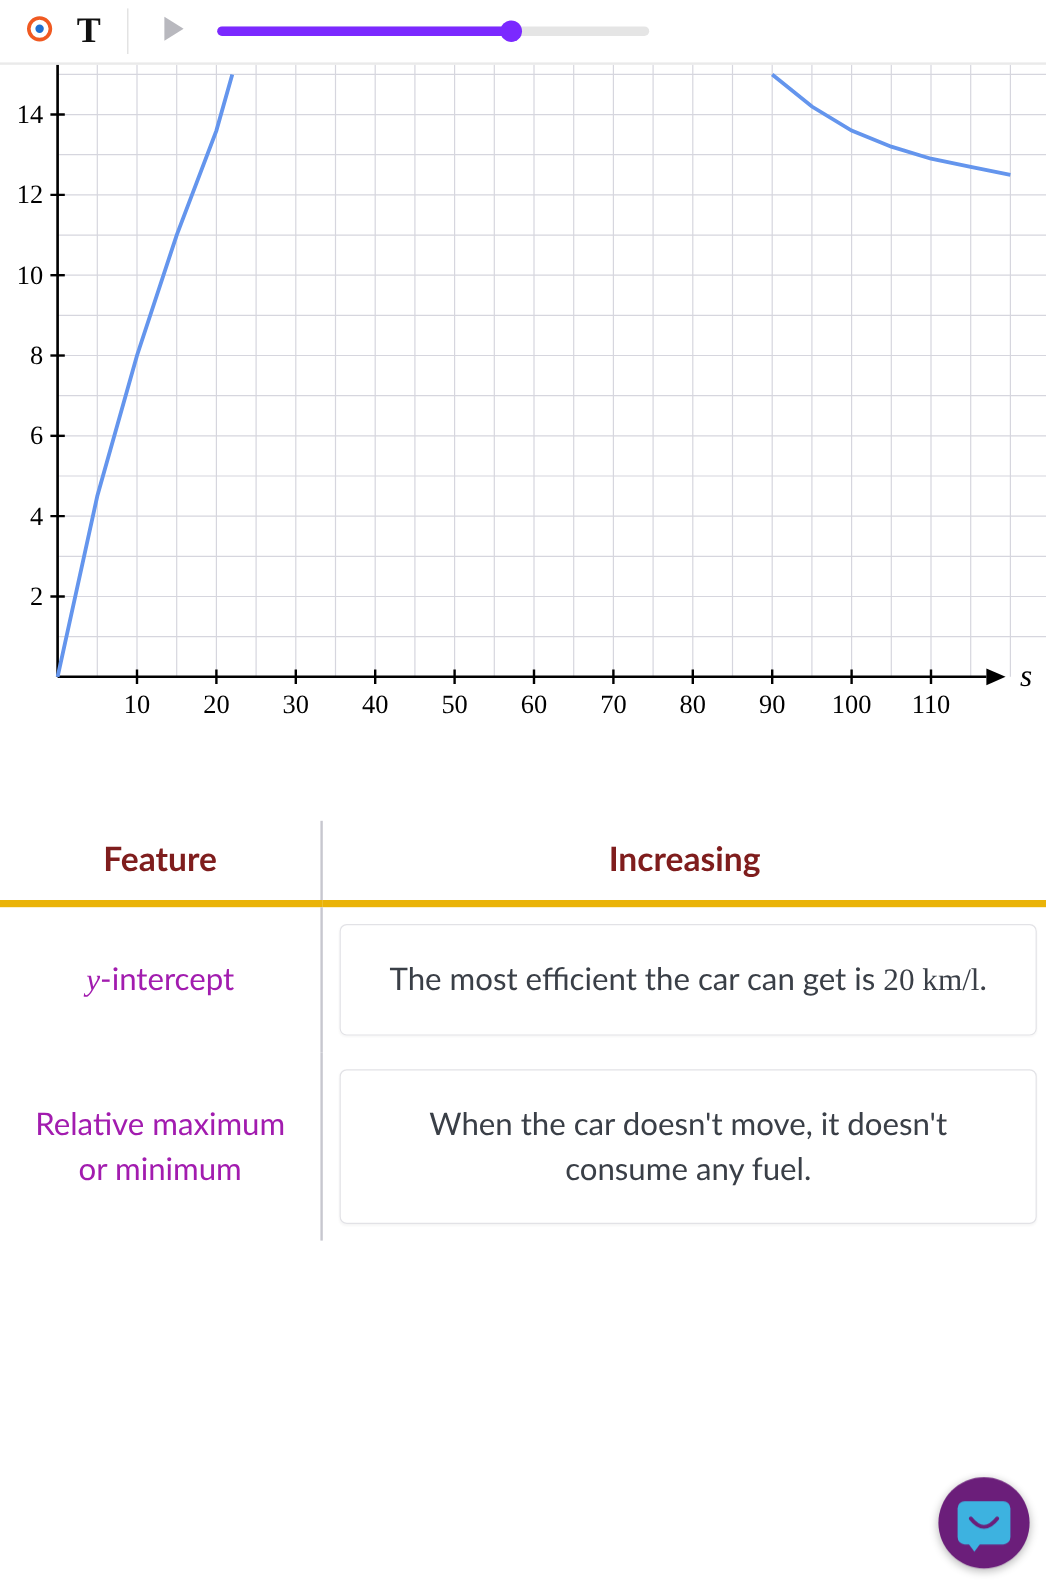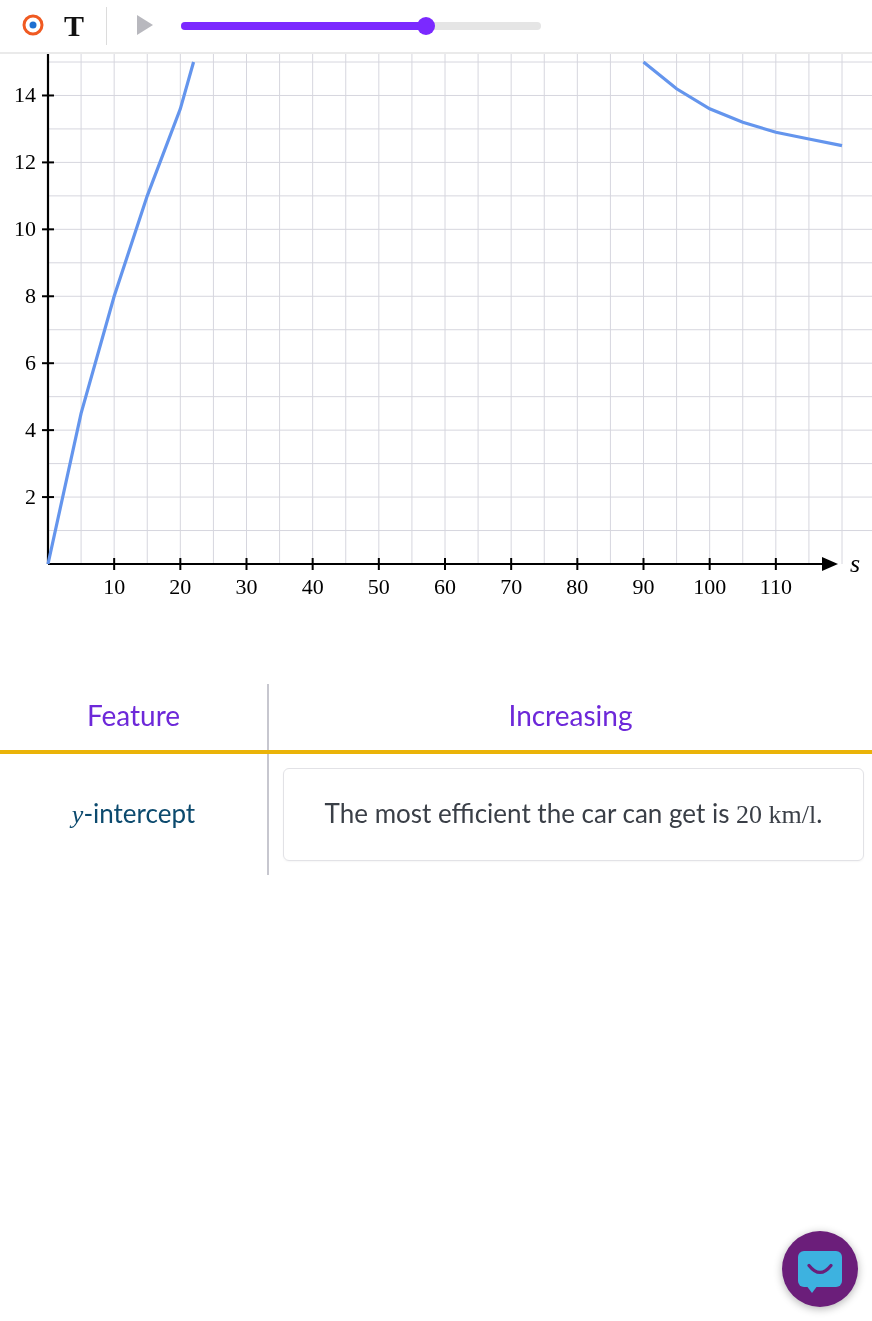--- a/index.html
+++ b/index.html
@@ -33,27 +33,27 @@
   .grid-line { stroke: #d6d6de; stroke-width: 1; }
   .axis-line { stroke: #000; stroke-width: 2.2; }
   .tick { stroke: #000; stroke-width: 2; }
   .curve { stroke: #6495ed; stroke-width: 3.2; fill: none; }
   .tick-label { font-family: Georgia, 'Times New Roman', serif; font-size: 22px; fill: #000; }
   .axis-var { font-family: Georgia, 'Times New Roman', serif; font-style: italic; font-size: 26px; fill: #000; }
 
   
   .tbl { width: 100%; margin-top: 70px; border-collapse: collapse; }
   .tbl thead th {
-    font-size: 28px; font-weight: 400; color: #6d28d9;
+    font-size: 28px; font-weight: 700; color: #7f1d1d;
     padding: 14px 10px 18px 10px; text-align: center;
-    border-bottom: 4px solid #eab308;
+    border-bottom: 6px solid #eab308;
   }
   .tbl th.feature-h { width: 268px; border-right: 2px solid #c7c7cf; }
   .tbl td.feature {
-    font-size: 26px; color: #0c4a6e; text-align: center;
+    font-size: 26px; color: #a21caf; text-align: center;
     padding: 28px 16px; border-right: 2px solid #c7c7cf; line-height: 1.45;
   }
   .feature .ivar { font-style: italic; font-family: Georgia, serif; }
   .tbl td.stmt-cell { padding: 14px 8px 14px 14px; }
   .card {
     border: 1.5px solid #e2e2e6; border-radius: 6px;
     padding: 26px 20px; font-size: 26px; color: #3a3f47;
     text-align: center; line-height: 1.45;
     box-shadow: 0 1px 2px rgba(0,0,0,0.04);
   }
@@ -199,20 +199,26 @@
       <th>Increasing</th>
     </tr>
   </thead>
   <tbody id="tbody">
       <tr>
         <td class="feature"><span class="ivar">y</span>-intercept</td>
         <td class="stmt-cell">
           <div class="card">The most efficient the car can get is <span class="mathbit">20 km/l</span>.</div>
         </td>
       </tr>
+      <tr>
+        <td class="feature">Relative maximum or minimum</td>
+        <td class="stmt-cell">
+          <div class="card">When the car doesn't move, it doesn't consume any fuel.</div>
+        </td>
+      </tr>
     </tbody>
 </table>
 
 <div class="fab">
   <div class="fab-inner">
     <svg class="fab-smile" viewBox="0 0 26 14">
       <path d="M2 2 Q13 16 24 2" stroke="#6b1e7a" stroke-width="3.2" fill="none" stroke-linecap="round"></path>
     </svg>
   </div>
 </div>

